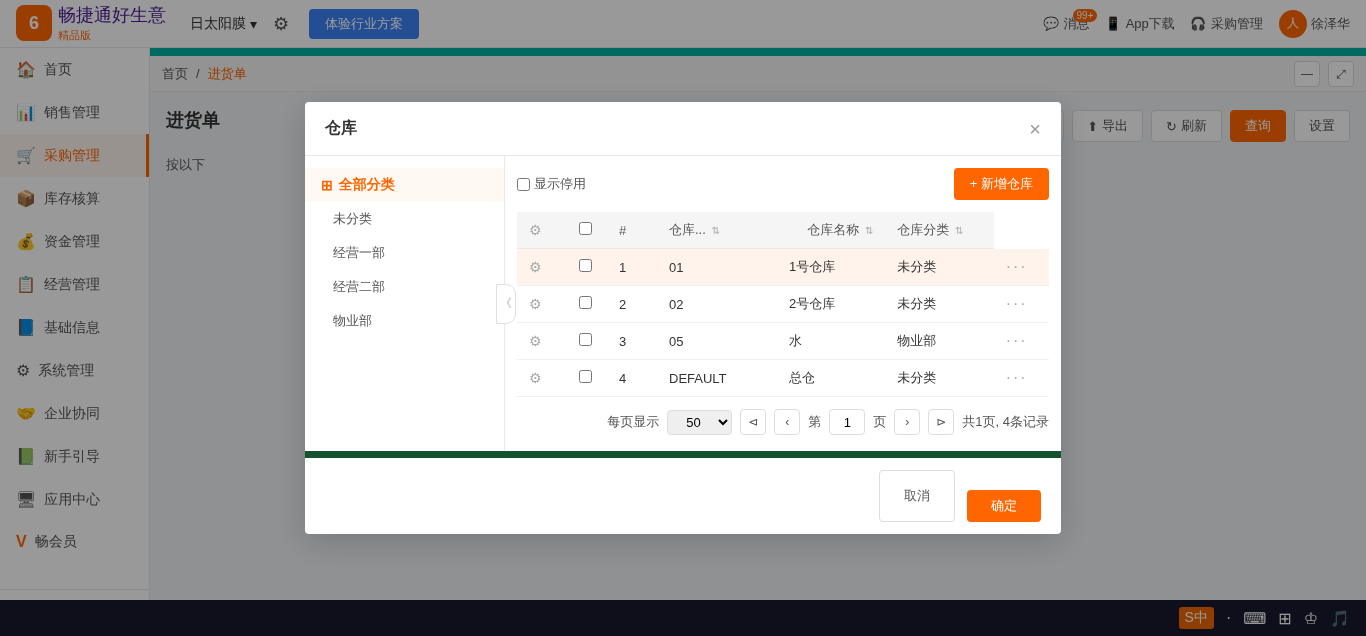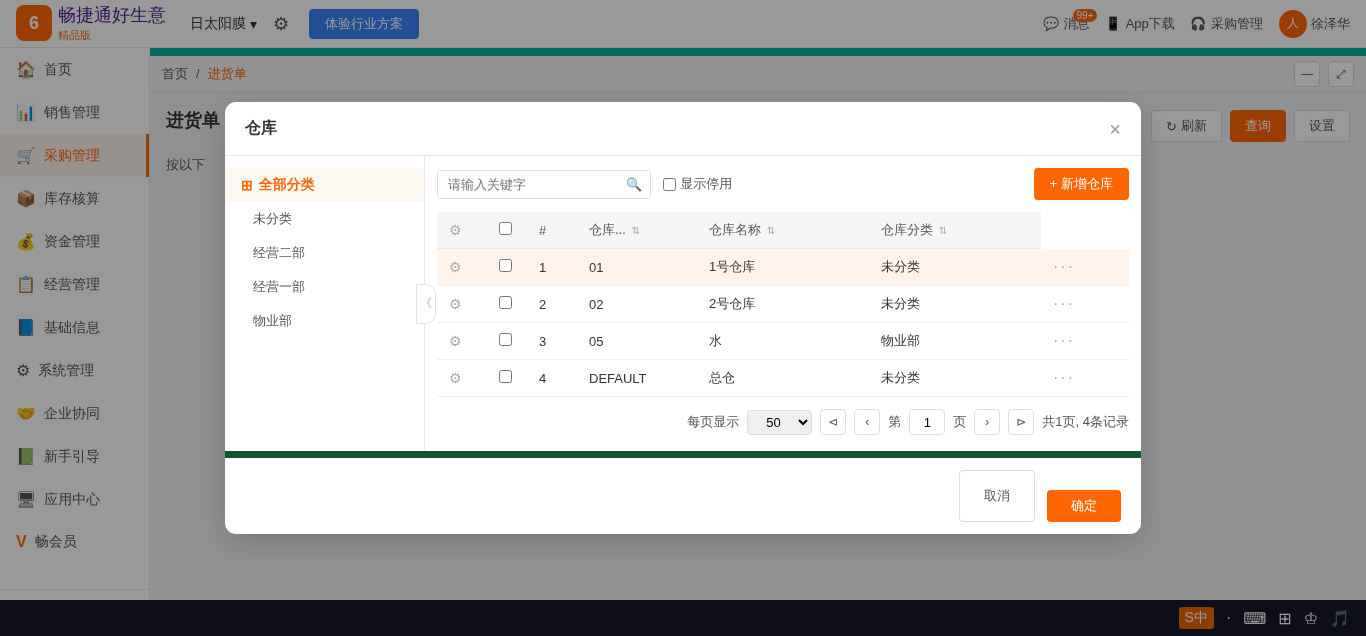--- a/index.html
+++ b/index.html
@@ -110,22 +110,22 @@
 
     
     .modal-overlay {
       position: fixed; top: 0; left: 0; right: 0; bottom: 0;
       background: rgba(0,0,0,0.4); z-index: 100;
       display: flex; align-items: center; justify-content: center;
     }
 
     
     .modal {
-      background: #fff; border-radius: 11px;
-      width: 916px; max-width: 95vw;
+      background: #fff; border-radius: 4px;
+      width: 756px; max-width: 95vw;
       box-shadow: 0 8px 32px rgba(0,0,0,0.18);
       display: flex; flex-direction: column;
       max-height: 90vh;
     }
     .modal-header {
       padding: 16px 20px; border-bottom: 1px solid #e8e8e8;
       display: flex; align-items: center; justify-content: space-between;
     }
     .modal-title { font-size: 16px; font-weight: bold; color: #333; }
     .modal-close { font-size: 20px; color: #999; cursor: pointer; line-height: 1; }
@@ -406,33 +406,29 @@
     </div>
 
     <div class="modal-body">
 
       <div class="cat-sidebar">
         <div class="cat-all">
           <span>⊞</span>
           <span>全部分类</span>
         </div>
         <div class="cat-item">未分类</div>
+        <div class="cat-item">经营一部</div>
         <div class="cat-item">经营二部</div>
-        <div class="cat-item">经营一部</div>
         <div class="cat-item">物业部</div>
         <div class="cat-collapse-btn">《</div>
       </div>
 
       <div class="table-area">
 
         <div class="table-toolbar">
-          <div class="search-box">
-            <input type="text" placeholder="请输入关键字" style="">
-            <span class="search-box-icon">🔍</span>
-          </div>
           <label class="show-disabled">
             <input type="checkbox" style="">
             <span>显示停用</span>
           </label>
           <button class="add-btn">+ 新增仓库</button>
         </div>
 
         <div style="overflow:auto;flex:1;">
           <table class="data-table">
             <thead>
@@ -441,21 +437,21 @@
                   <span class="col-icon">⚙</span>
                 </th>
                 <th class="th-check">
                   <input type="checkbox" style="">
                 </th>
                 <th class="th-num">#</th>
                 <th class="th-code" style="cursor:pointer;">
                   <span>仓库...</span>
                   <span class="sort-icon">⇅</span>
                 </th>
-                <th style="cursor:pointer;">
+                <th style="cursor:pointer;text-align:right;">
                   <span>仓库名称</span>
                   <span class="sort-icon">⇅</span>
                 </th>
                 <th style="cursor:pointer;">
                   <span>仓库分类</span>
                   <span class="sort-icon">⇅</span>
                 </th>
               </tr>
             </thead>
             <tbody>

